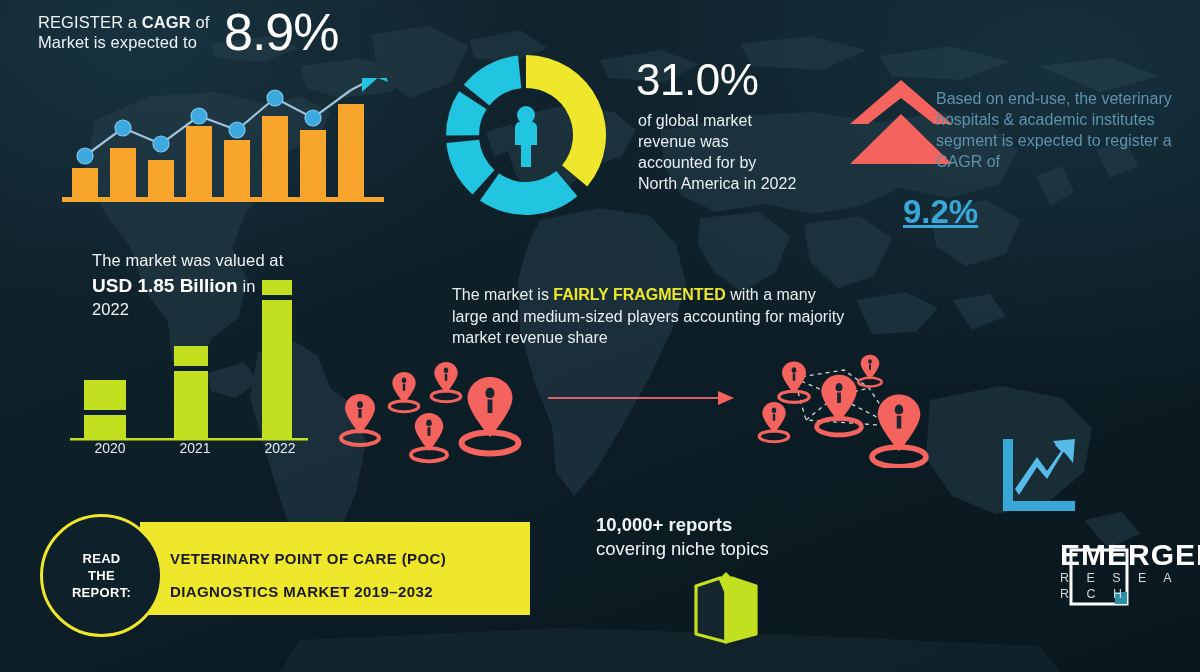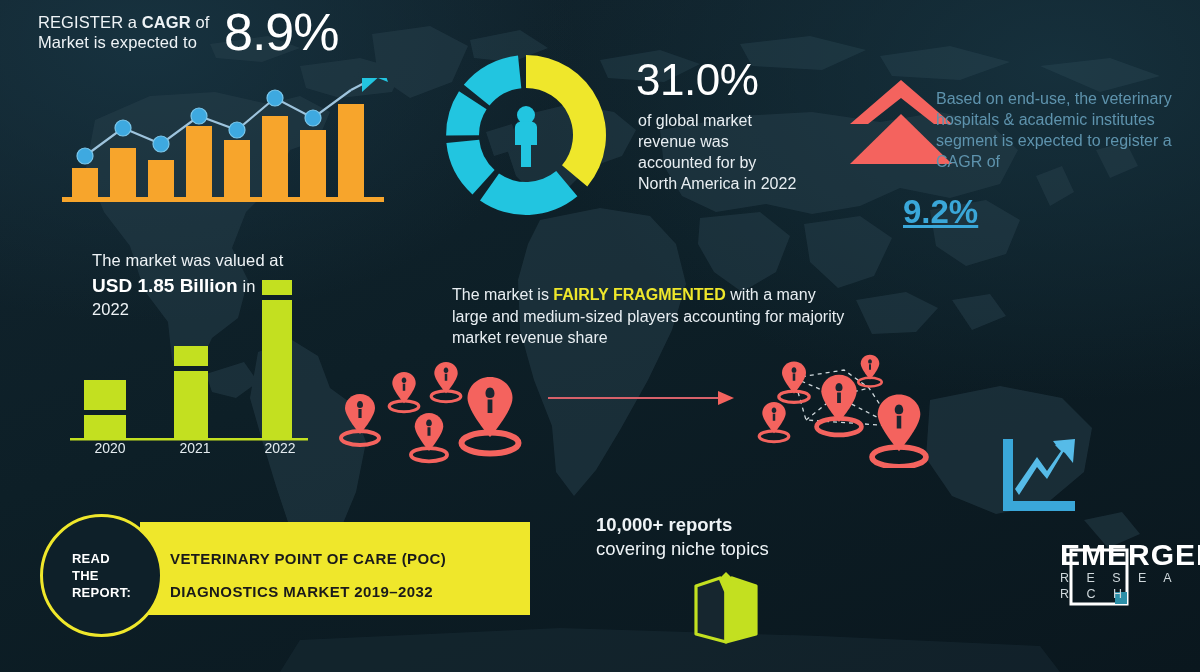--- a/index.html
+++ b/index.html
@@ -30,21 +30,21 @@
   
   .donut{left:438px;top:47px;width:176px;height:176px;}
 
   
   .chart2{left:70px;top:272px;width:250px;height:170px;}
 
   
   .banner{left:140px;top:522px;width:390px;height:93px;background:#efe72b;}
   .badge{left:40px;top:514px;width:117px;height:117px;border-radius:50%;
          background:#0e2029;border:3px solid #efe72b;display:flex;align-items:center;justify-content:center;}
-  .badge-txt{font-size:13px;font-weight:bold;line-height:17px;color:#fff;letter-spacing:.3px;}
+  .badge-txt{font-size:13px;font-weight:bold;line-height:17px;text-align:center;color:#fff;letter-spacing:.3px;}
   .banner-l1,.banner-l2{position:absolute;left:170px;color:#1a1a1a;font-size:15px;font-weight:bold;letter-spacing:.4px;}
   .banner-l1{top:550px;}
   .banner-l2{top:583px;}
 
   
   .logo-w{left:1060px;top:540px;width:130px;}
   .logo-emergen{font-size:30px;font-weight:bold;letter-spacing:1px;color:#fff;line-height:30px;}
   .logo-research{font-size:12.5px;letter-spacing:7px;color:#cfd8dc;line-height:16px;}
 
   .reports{left:596px;top:513px;}

